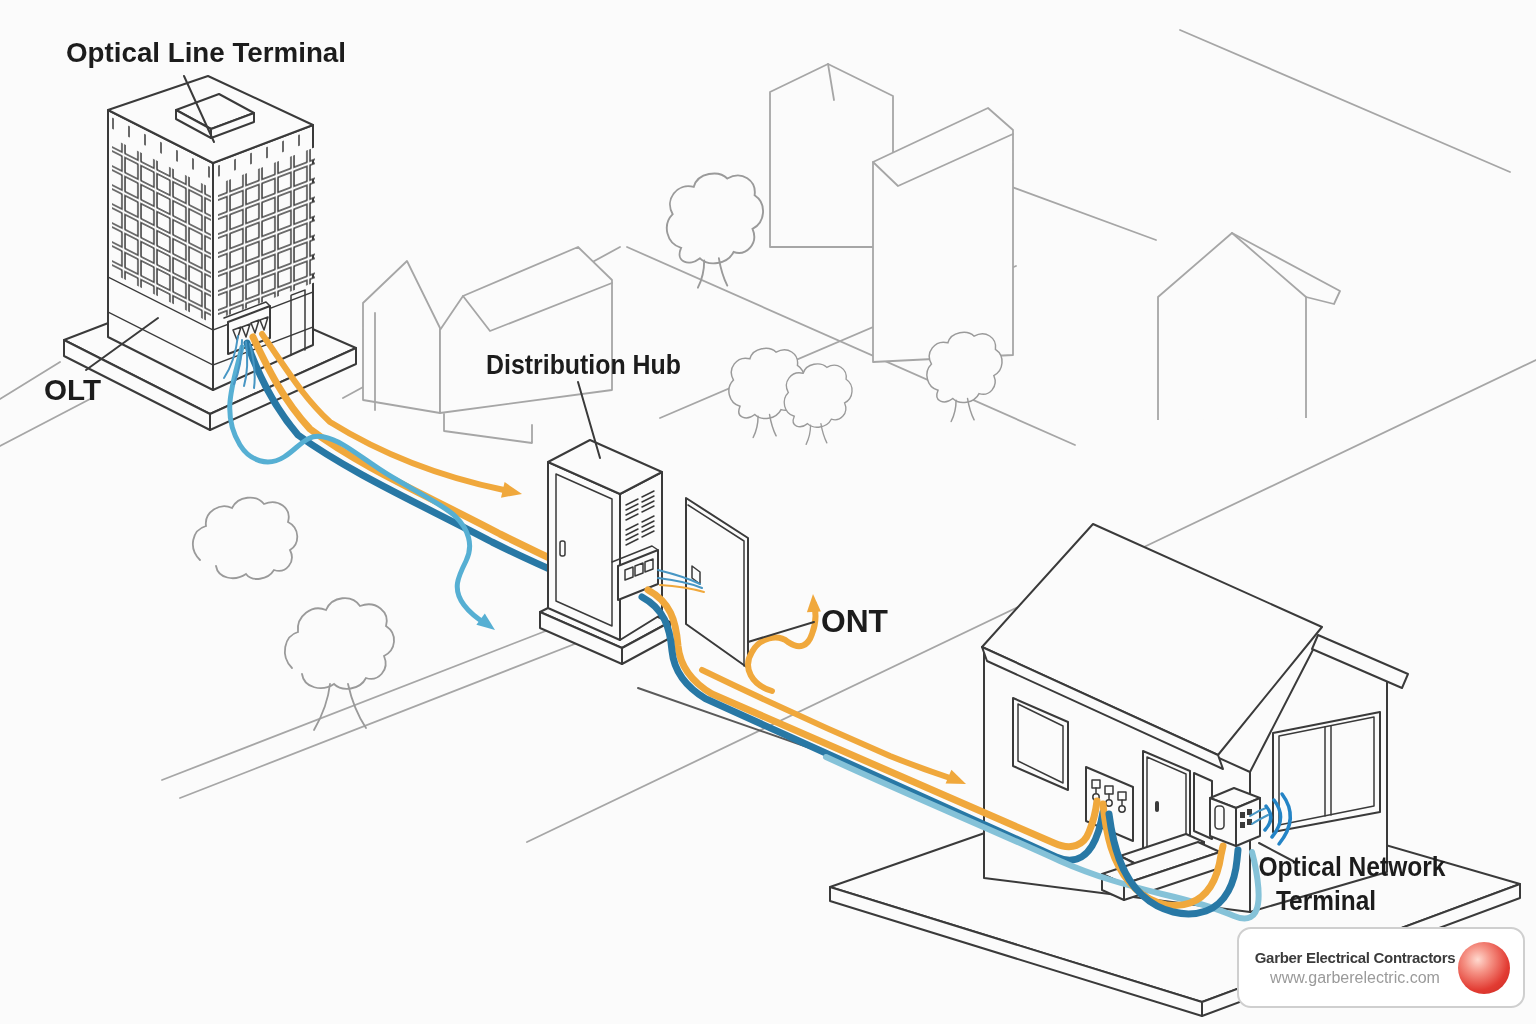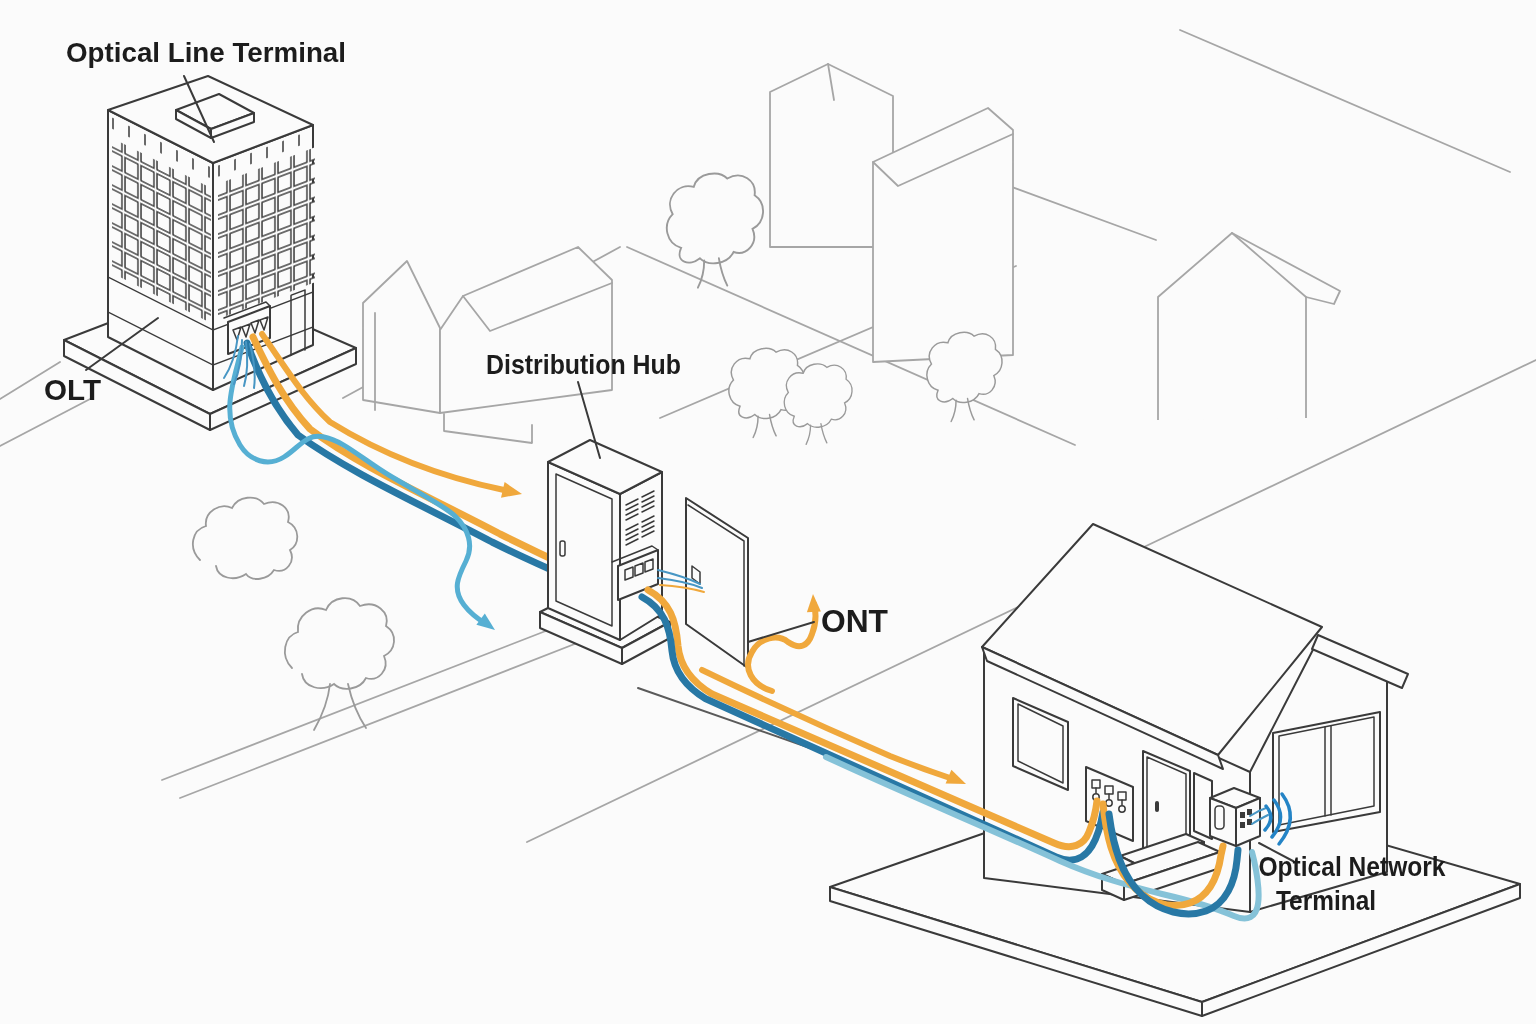--- a/index.html
+++ b/index.html
@@ -301,13 +301,18 @@
   </g>
 
   <text class="lbl" x="66" y="62" font-size="28" textLength="280" lengthAdjust="spacingAndGlyphs">Optical Line Terminal</text>
   <text class="lbl" x="44" y="400" font-size="30" textLength="57" lengthAdjust="spacingAndGlyphs">OLT</text>
   <text class="lbl" x="486" y="374" font-size="28" textLength="195" lengthAdjust="spacingAndGlyphs">Distribution Hub</text>
   <text class="lbl" x="821" y="632" font-size="32" textLength="67" lengthAdjust="spacingAndGlyphs">ONT</text>
   <text class="lbl" x="1352" y="876" font-size="27" text-anchor="middle" textLength="187" lengthAdjust="spacingAndGlyphs">Optical Network</text>
   <text class="lbl" x="1326" y="910" font-size="27" text-anchor="middle" textLength="100" lengthAdjust="spacingAndGlyphs">Terminal</text>
 </svg>
 
+  <div class="footer-card">
+    <div class="brand">Garber Electrical Contractors</div>
+    <div class="url">www.garberelectric.com</div>
+    <span class="sphere"></span>
+  </div>
 </div>
 
 </body></html>

